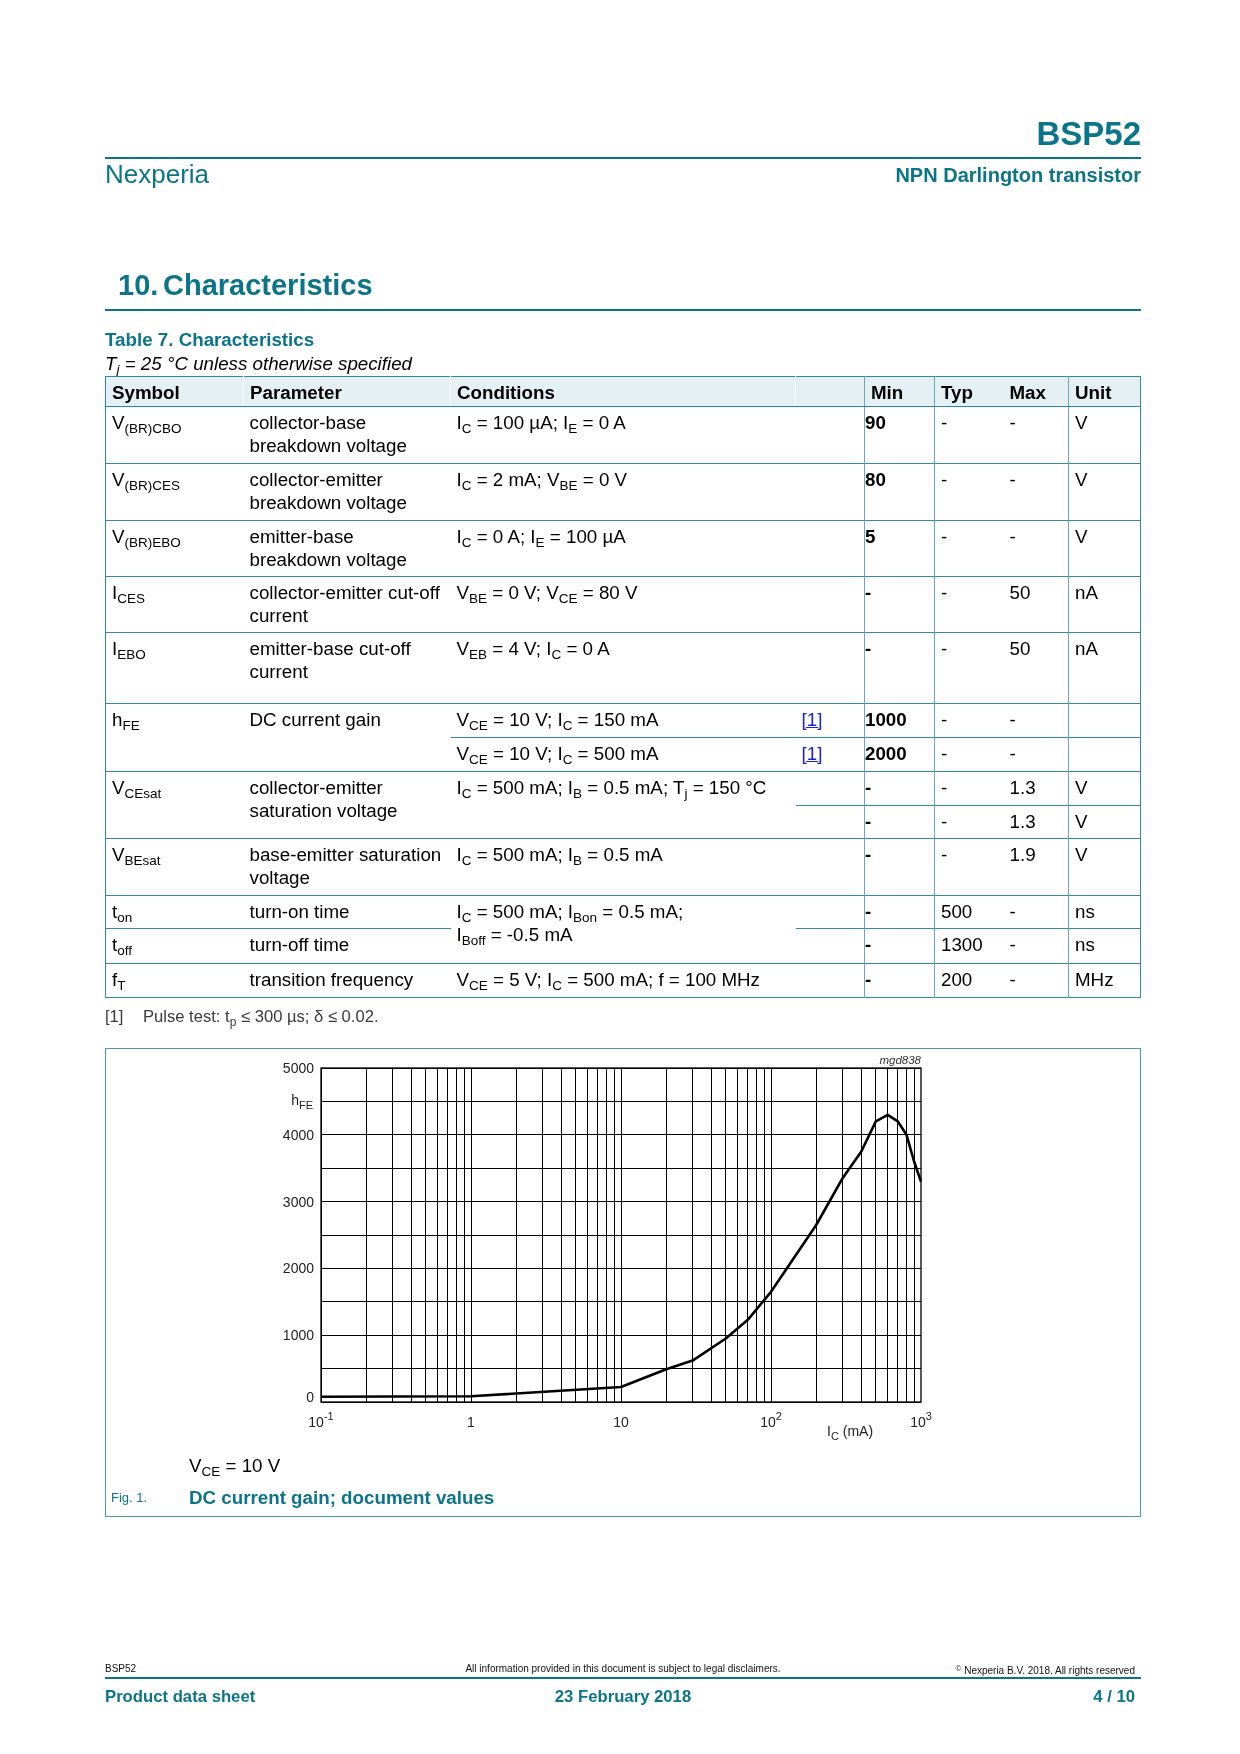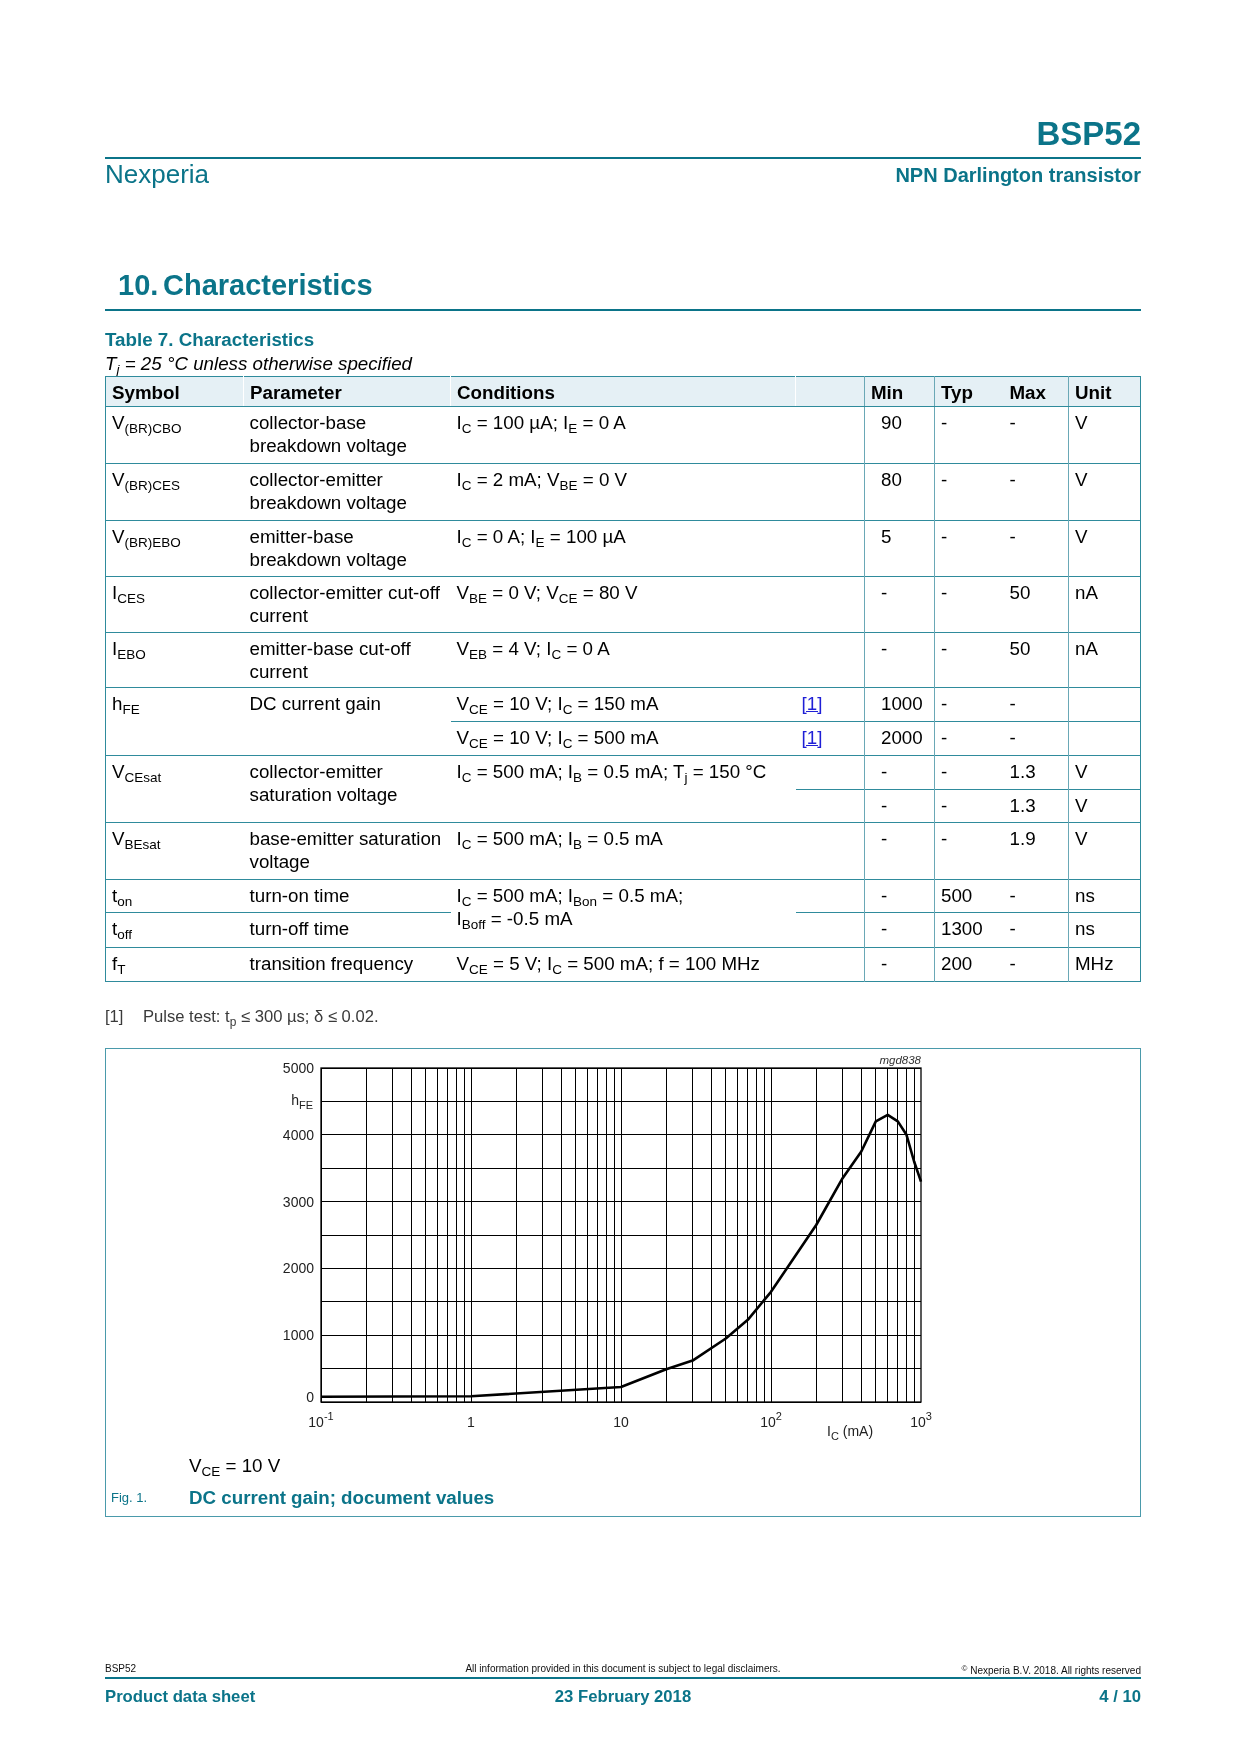--- a/index.html
+++ b/index.html
@@ -34,40 +34,40 @@
   }
   .char-table th, .char-table td {
     padding: 5px 4px 0 6px; vertical-align: top; text-align: left;
     white-space: pre-line; font-weight: normal;
   }
   .char-table thead th { background: #e5f0f5; font-weight: bold; border-bottom: 1px solid #2f8b9c; }
   .char-table th.h-light { border-left: 1px solid #ffffff; }
   .char-table th.h-dark { border-left: 1px solid #6aa8b6; }
   .char-table tbody td { border-top: 1px solid #2f8b9c; }
   .char-table td.vl { border-left: 1px solid #6aa8b6; }
-  .char-table td.pl { padding-left: 16px; }
+  .char-table td.pl { padding-left: 0; font-weight: bold; }
   .ref-link { color: #1f1fd6; text-decoration: underline; cursor: pointer; }
 
   
   .fn { top: 1006px; font-size: 16.6px; line-height: 22px; color: #3a3a3a; }
 
   
   .figure-box {
     position: absolute; left: 105px; top: 1048px; width: 1036px; height: 469px;
     border: 1px solid #4a9aab;
   }
   .chart-svg { position: absolute; left: 134px; top: -9px; width: 720px; height: 410px; overflow: visible; }
   .fig-cond { left: 83px; top: 406px; font-size: 18.75px; line-height: 22px; }
   .fig-num { left: 5px; top: 438px; font-size: 13px; line-height: 22px; font-weight: normal; }
   .fig-title { left: 83px; top: 438px; font-size: 18.75px; line-height: 22px; font-weight: bold; }
 
   
   .foot-small { top: 1662px; font-size: 10px; line-height: 13px; color: #111; }
   .foot-mid { left: 0; width: 1246px; text-align: center; }
-  .foot-right { right: 99px; }
+  .foot-right { right: 105px; }
   .copy-sym { font-size: 8px; vertical-align: 3px; }
   .foot-big { top: 1687px; font-size: 16.7px; line-height: 20px; font-weight: bold; }
 </style>
 </head>
 <body>
 
 <div>
   <div class="abs brand teal">Nexperia</div>
   <div class="abs part teal">BSP52</div>
   <div class="rule" style="top:157px"></div>
@@ -149,21 +149,21 @@
       <td>collector-emitter cut-off
 current</td>
       <td>V<sub>BE</sub> = 0 V; V<sub>CE</sub> = 80 V</td>
       <td></td>
       <td class="vl pl">-</td>
       <td class="vl">-</td>
       <td>50</td>
       <td class="vl">nA</td>
     </tr>
 
-    <tr style="height:55px">
+    <tr style="height:71px">
       <td>I<sub>EBO</sub></td>
       <td>emitter-base cut-off
 current</td>
       <td>V<sub>EB</sub> = 4 V; I<sub>C</sub> = 0 A</td>
       <td></td>
       <td class="vl pl">-</td>
       <td class="vl">-</td>
       <td>50</td>
       <td class="vl">nA</td>
     </tr>

